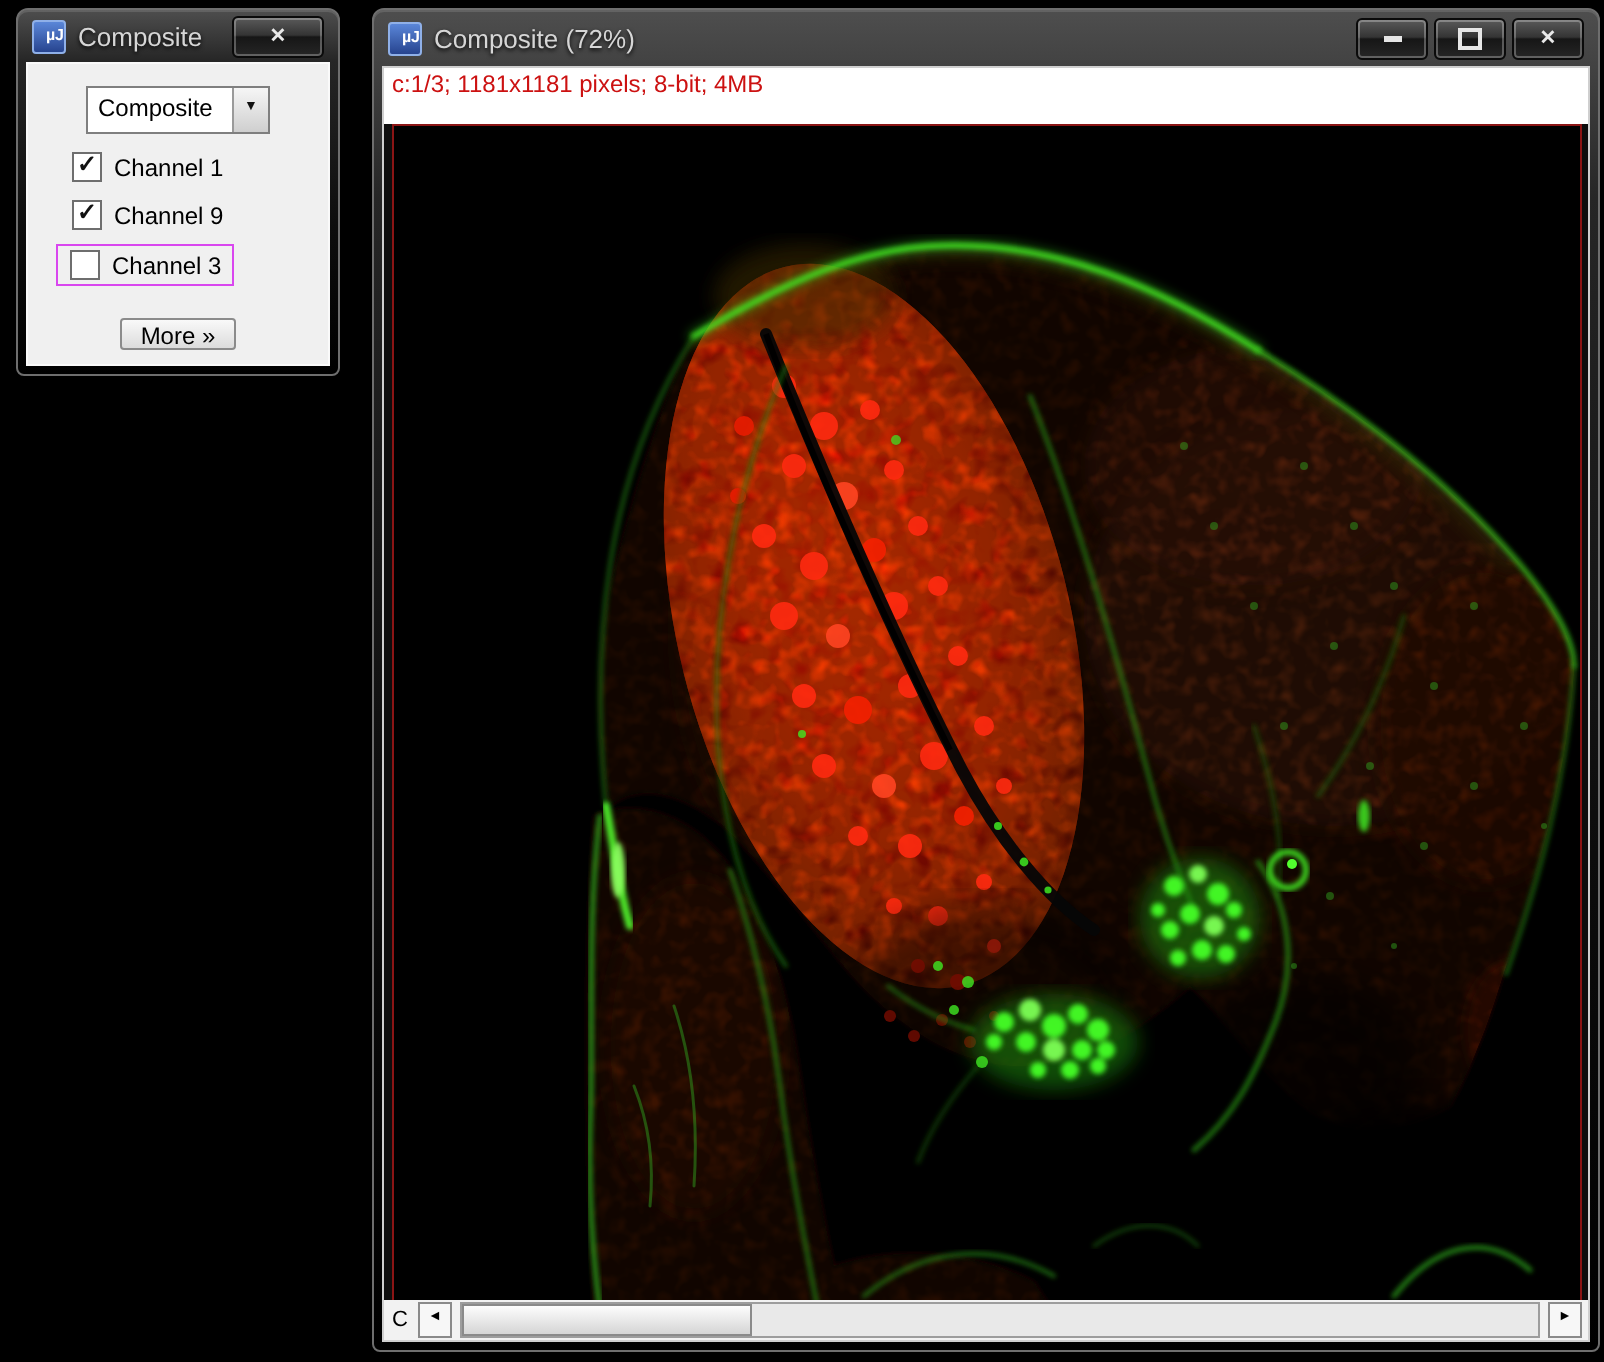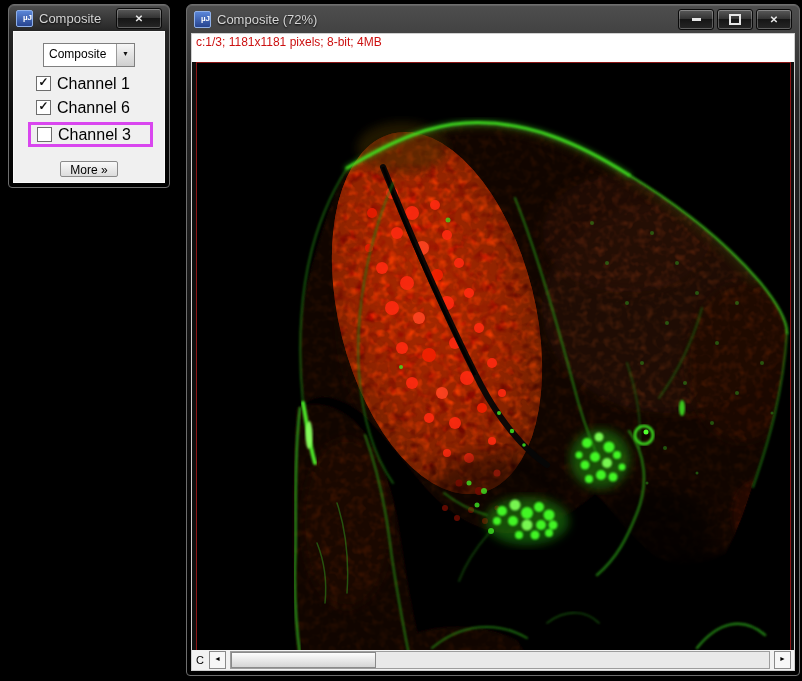--- a/index.html
+++ b/index.html
@@ -30,22 +30,22 @@
   #channels-client{position:absolute;left:4px;right:4px;top:26px;bottom:4px;
        background:#f0f0f0;border:1px solid #fafafa;}
   .combo{width:90px;height:22px;margin:11px auto 0;display:flex;background:#fff;
        border:1px solid #7f7f7f;}
   .combo-value{flex:1;font-size:12px;color:#000;line-height:20px;padding-left:5px;}
   .combo-btn{width:17px;border-left:1px solid #9a9a9a;text-align:center;
        background:linear-gradient(#f6f6f6,#cfcfcf);font-size:7px;line-height:20px;color:#111;}
   .cbrow{display:flex;align-items:center;gap:6px;height:15px;margin:9px 0 0 22px;}
   .cbbox{width:13px;height:13px;background:#fff;border:1px solid #6e6e6e;flex:0 0 auto;
        font-size:12px;line-height:11px;text-align:center;color:#111;font-weight:bold;}
-  .cblabel{font-size:16px;color:#000;white-space:nowrap;}
-  .hl-box{border:3px solid #d946ef;margin:7px 0 0 14px;padding:2px 19px 2px 6px;
+  .cblabel{font-size:12px;color:#000;white-space:nowrap;}
+  .hl-box{border:1px solid #d946ef;margin:7px 0 0 14px;padding:2px 5px 2px 6px;
        display:inline-flex;align-items:center;gap:6px;height:15px;}
   .more-btn{display:block;margin:14px auto 0;width:58px;height:16px;
        background:linear-gradient(#f9f9f9,#dcdcdc);border:1px solid #8b8b8b;
        border-radius:2px;font-size:12px;color:#000;font-family:"Liberation Sans",sans-serif;}
 
   
   #composite-win{left:186px;top:4px;width:612px;height:670px;}
   #composite-client{position:absolute;left:4px;right:4px;top:28px;bottom:4px;
        background:#0e0e0e;border:1px solid #cfcfcf;}
   #info-bar{height:28px;background:#fff;font-size:12px;line-height:16px;
@@ -80,21 +80,21 @@
     <div class="combo">
       <span class="combo-value">Composite</span>
       <span class="combo-btn">▼</span>
     </div>
     <div class="cbrow">
       <span class="cbbox"><span>✓</span></span>
       <span class="cblabel">Channel 1</span>
     </div>
     <div class="cbrow">
       <span class="cbbox"><span>✓</span></span>
-      <span class="cblabel">Channel 6</span>
+      <span class="cblabel">Channel 9</span>
     </div>
     <div class="hl-box">
       <span class="cbbox"></span>
       <span class="cblabel">Channel 3</span>
     </div>
     <button class="more-btn">More »</button>
   </div>
 </div>
 
 <div class="win" id="composite-win">

